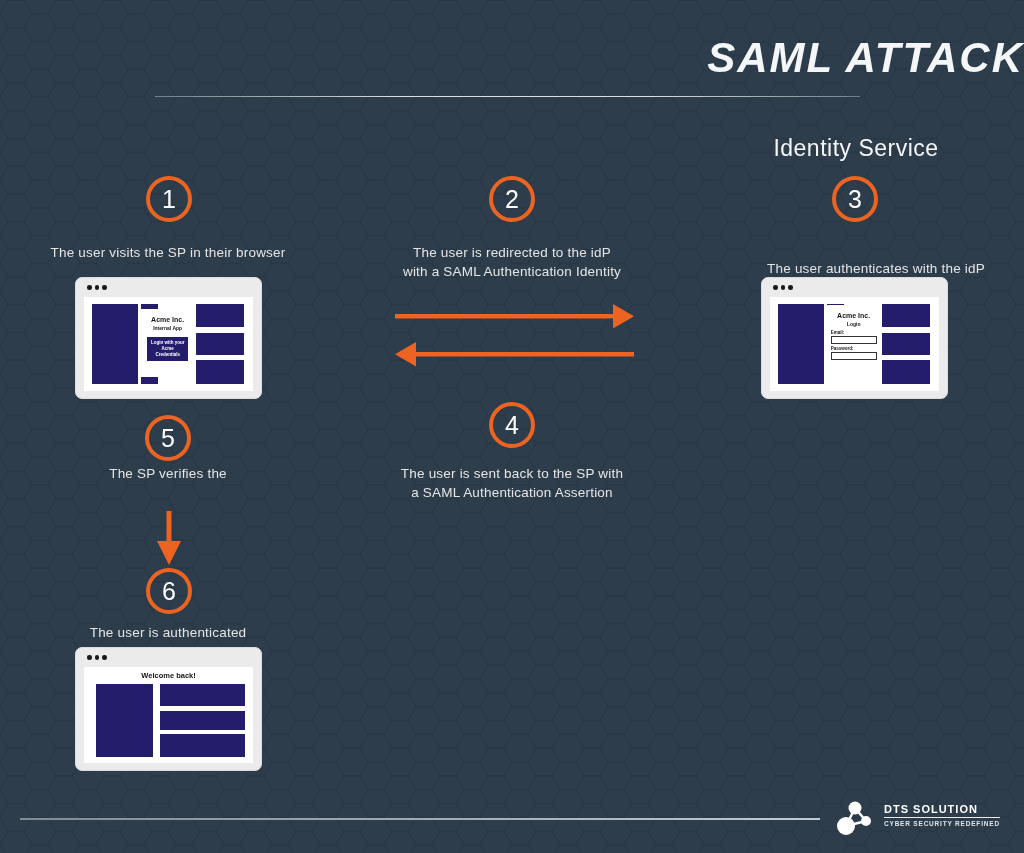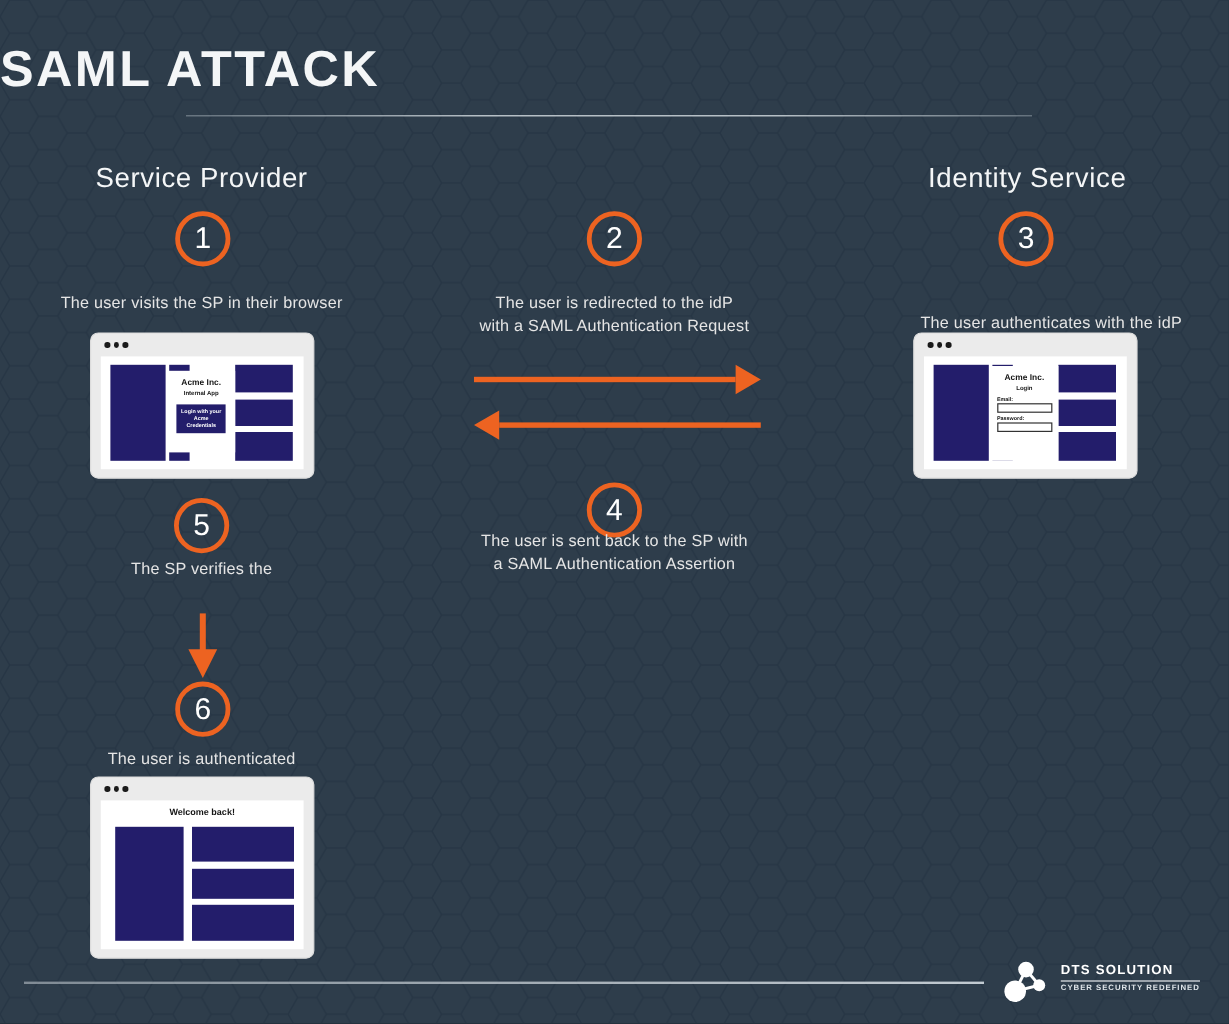--- a/index.html
+++ b/index.html
@@ -5,22 +5,22 @@
   * { margin:0; padding:0; box-sizing:border-box; }
   html,body { background:#1f2b36; }
   .canvas {
     position:relative; width:1024px; height:853px; overflow:hidden;
     background:#2e3d4b;
     font-family:"Liberation Sans", sans-serif;
   }
   svg.bgpattern { position:absolute; left:0; top:0; }
 
   .title {
-    position:absolute; top:34px; left:0; width:100%; text-align:left;
-    color:#f4f6f7; font-size:42px; font-weight:700; letter-spacing:2px;
+    position:absolute; top:34px; left:0; width:100%; text-align:right;
+    color:#f4f6f7; font-size:42px; font-weight:700; letter-spacing:2px;font-style:italic;
   }
   .divider {
     position:absolute; top:96px; left:155px; width:705px; height:1px;
     background:linear-gradient(90deg, rgba(200,210,216,.45), rgba(225,232,236,.95) 35%, rgba(225,232,236,.95) 70%, rgba(200,210,216,.45));
   }
 
   .col-heading {
     position:absolute; width:320px; text-align:center; color:#f4f6f7;
     font-size:23px; font-weight:500; letter-spacing:.5px; top:135px;
   }
@@ -39,35 +39,35 @@
   .c5 { left:145px; top:415px; }
   .c6 { left:146px; top:568px; }
 
   .step-text {
     position:absolute; width:320px; text-align:center; color:#e5e5e5;
     font-size:13.5px; line-height:19px; font-weight:400; letter-spacing:.2px;
   }
   .t1 { left:8px;   top:243px; }
   .t2 { left:352px; top:243px; }
   .t3 { left:716px; top:243px;margin-top:16px; }
-  .t4 { left:352px; top:441px;text-align:center; }
+  .t4 { left:352px; top:464px;text-align:center; }
   .t5 { left:8px;   top:464px; }
   .t6 { left:8px;   top:623px; }
 
   .arrows-h  { position:absolute; left:390px; top:297px; }
   .arrow-down{ position:absolute; left:149px; top:511px; }
 
   
   .browser {
     position:absolute; width:187px; height:122px;
     background:#ebebeb; border-radius:7px; border:1px solid #dcdcdc;
   }
   .b-sp  { left:75px;  top:277px; }
   .b-idp { left:761px; top:277px; }
-  .b-welcome { left:75px; top:647px; height:152px; }
+  .b-welcome { left:75px; top:647px; height:124px; }
   .b-dots { position:absolute; top:7px; left:11px; display:flex; gap:3px; }
   .b-dots i { width:4.5px; height:4.5px; border-radius:50%; background:#1a1a1a; }
   .b-content { position:absolute; left:8px; right:8px; top:19px; bottom:7px; background:#ffffff; }
   .nblock { position:absolute; background:#231d6b; }
 
   .bl-left { left:5%;    top:7%;  width:27%;   height:86%; }
   .bl-mid  { left:33.5%; top:7%;  width:10%;   height:86%; }
   .bl-r1   { left:66%;   top:7%;  width:28.5%; height:25%; }
   .bl-r2   { left:66%;   top:38%; width:28.5%; height:24%; }
   .bl-r3   { left:66%;   top:67%; width:28.5%; height:26%; }
@@ -121,21 +121,20 @@
         <path d="M0 13.86 L8 0 L24 0 L32 13.86 L24 27.71 L8 27.71 Z M32 13.86 L48 13.86" fill="none" stroke="#273645" stroke-width="1.3"></path>
       </pattern>
     </defs>
     <rect width="1024" height="853" fill="#2e3d4b"></rect>
     <rect width="1024" height="853" fill="url(#hexp)"></rect>
   </svg>
 
   <div class="title">SAML ATTACK</div>
   <div class="divider"></div>
 
-  <div class="col-heading head-sp">Service Provider</div>
   <div class="col-heading head-idp">Identity Service</div>
 
   <div class="step-circle c1">
       <span>1</span>
     </div>
   <div class="step-circle c2">
       <span>2</span>
     </div>
   <div class="step-circle c3">
       <span>3</span>
@@ -148,21 +147,21 @@
     </div>
   <div class="step-circle c6">
       <span>6</span>
     </div>
 
   <div class="step-text t1">
     <div>The user visits the SP in their browser</div>
   </div>
   <div class="step-text t2">
     <div>The user is redirected to the idP</div>
-    <div>with a SAML Authentication Request</div>
+    <div>with a SAML Authentication Identity</div>
   </div>
   <div class="step-text t3">
     <div>The user authenticates with the idP</div>
   </div>
   <div class="step-text t4">
     <div>The user is sent back to the SP with</div>
     <div>a SAML Authentication Assertion</div>
   </div>
   <div class="step-text t5">
     <div>The SP verifies the</div>

